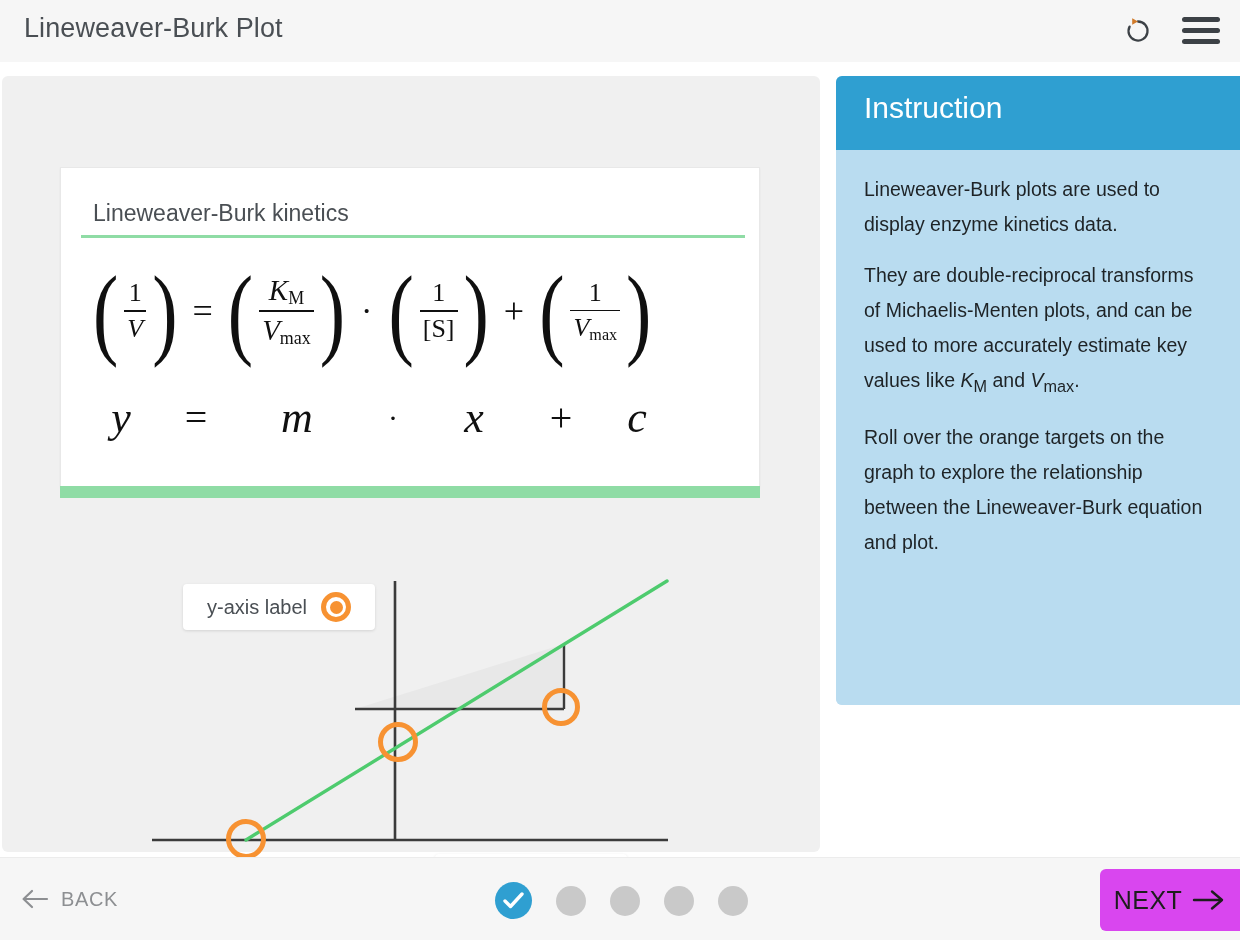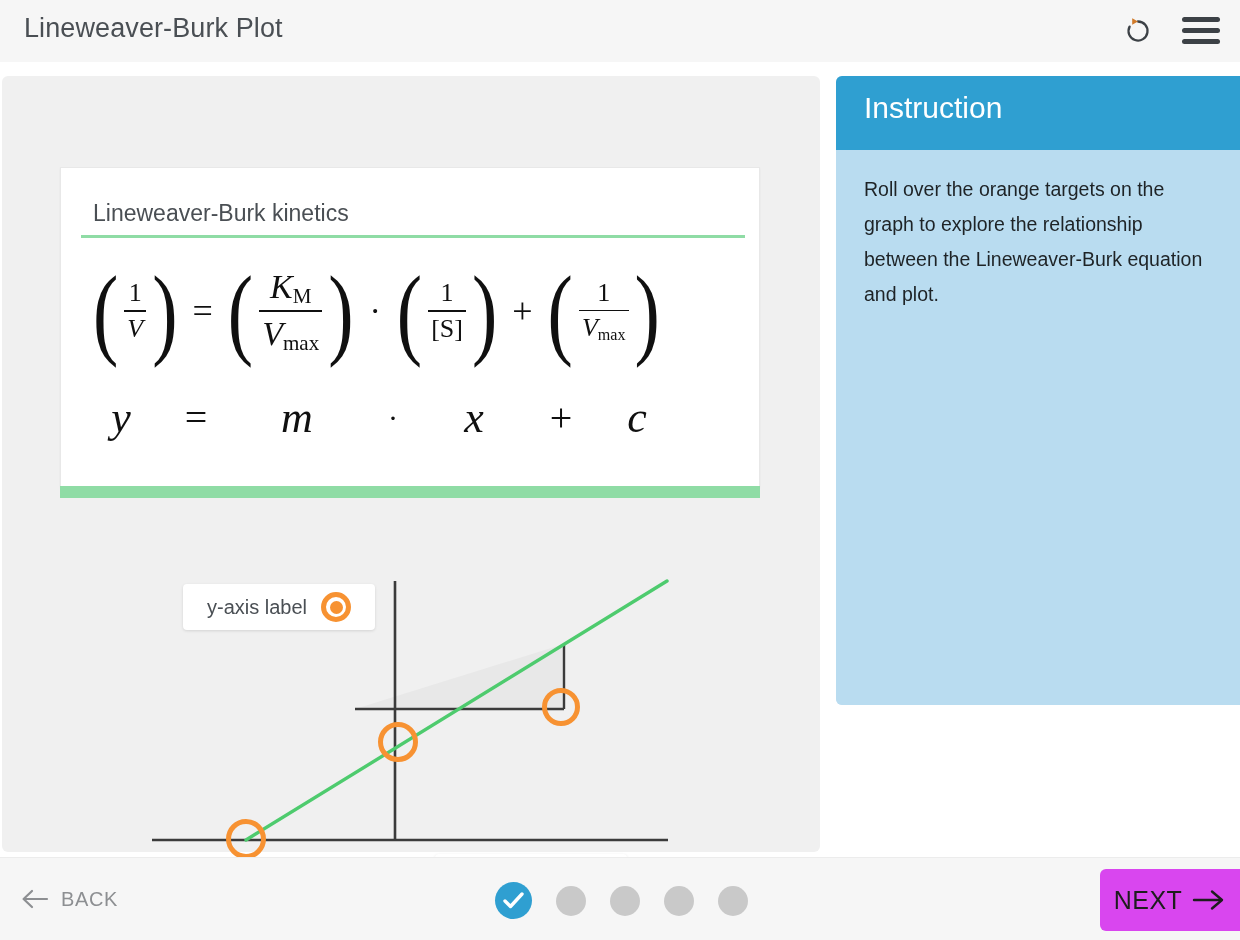--- a/index.html
+++ b/index.html
@@ -141,21 +141,21 @@
     line-height: 1.15;
     padding: 0 3px;
     white-space: nowrap;
   }
   .frac .bar {
     width: 100%;
     height: 1.6px;
     background: #101010;
     margin: 2px 0;
   }
-  .frac.big .num, .frac.big .den { font-size: 34px; }
+  .frac.big .num, .frac.big .den { font-size: 29px; }
   .ital { font-style: italic; }
   sub.mini {
     font-size: .62em;
     font-style: normal;
     vertical-align: -.22em;
   }
   .op {
     font-size: 36px;
     font-family: "Liberation Serif", serif;
     color: #101010;
@@ -447,20 +447,22 @@
       <div id="target-yint" class="ring-target"></div>
       <div id="target-xint" class="ring-target"></div>
     </div>
   </div>
 
   <div id="instruction-panel">
     <div id="instruction-header">
       <div id="instruction-header-title">Instruction</div>
     </div>
     <div id="instruction-body">
+      <p class="instruction-paragraph">Lineweaver-Burk plots are used to display enzyme kinetics data.</p>
+      <p class="instruction-paragraph"><span>They are double-reciprocal transforms of Michaelis-Menten plots, and can be used to more accurately estimate key values like </span><i>K</i><sub>M</sub><span> and </span><i>V</i><sub>max</sub><span>.</span></p>
       <p class="instruction-paragraph">Roll over the orange targets on the graph to explore the relationship between the Lineweaver-Burk equation and plot.</p>
     </div>
     <div id="instruction-footer"></div>
   </div>
 </div>
 
 <div id="app-footer">
   <div id="back-button">
     <svg id="back-arrow-icon" viewBox="0 0 30 24">
       <line x1="27" y1="12" x2="4" y2="12" stroke="#8d8f92" stroke-width="2.2" stroke-linecap="round"></line>

